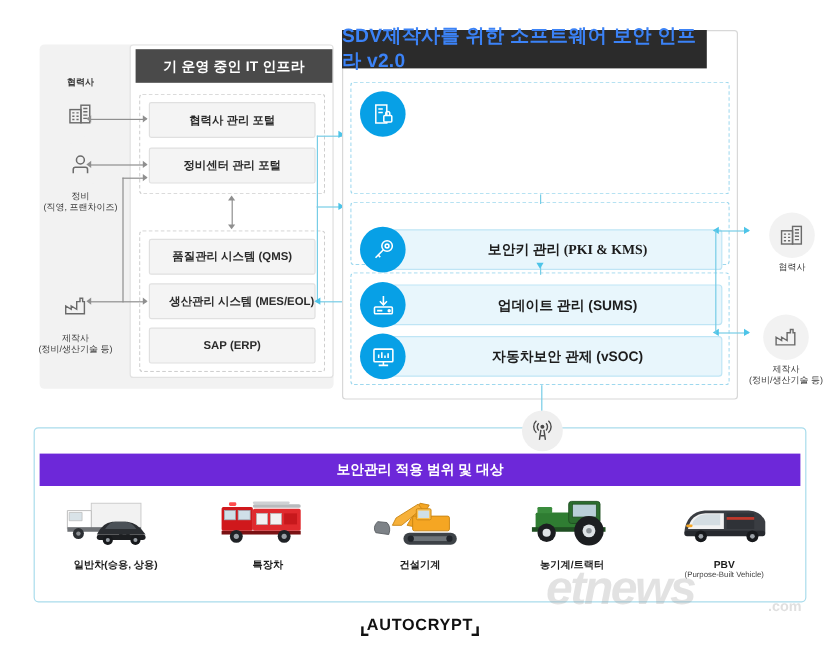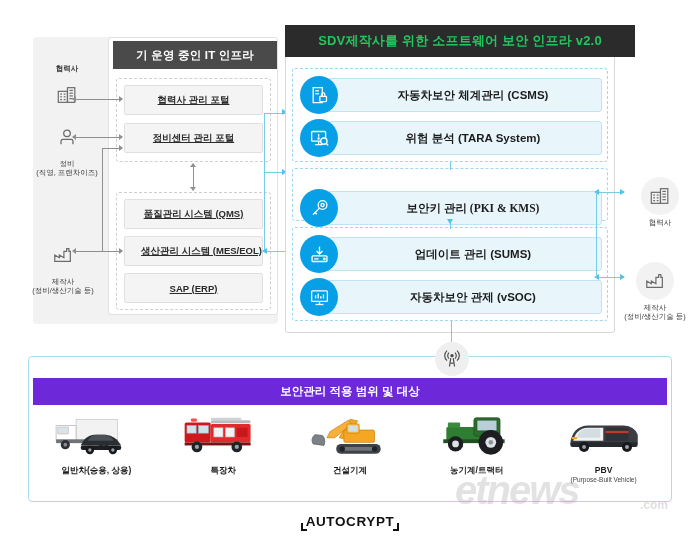--- a/index.html
+++ b/index.html
@@ -36,21 +36,21 @@
     border: 1px dashed #cfcfcf; border-radius: 3px;
   }
   .dg-top { left: 116px; top: 78px; width: 155px; height: 84px; }
   .dg-bot { left: 116px; top: 192px; width: 155px; height: 118px; }
 
   .it-box {
     position: absolute; left: 124px;
     width: 139px; height: 30px;
     background: #f4f4f4; border: 1px solid #e0e0e0; border-radius: 2px;
     display: flex; align-items: center; justify-content: center;
-    font-size: 9.5px; font-weight: bold; color: #2b2b2b; text-decoration: underline;
+    font-size: 9.5px; font-weight: bold; color: #2b2b2b;
   }
   .it-b1 { top: 85px; }
   .it-b2 { top: 123px; }
   .it-b3 { top: 199px; }
   .it-b4 { top: 236px; padding-left: 16px; }
   .it-b5 { top: 273px; }
 
   
   .ent { position: absolute; width: 72px; text-align: center; }
   .ent-circle {
@@ -75,24 +75,24 @@
   .ent-r2 { left: 619px; top: 262px; }
 
   
   .sdv-panel {
     position: absolute; left: 285px; top: 25px;
     width: 330px; height: 308px;
     background: #ffffff; border: 1px solid #d8d8d8; border-radius: 3px;
   }
   .sdv-header {
     position: absolute; left: 285px; top: 25px;
-    width: 350px; height: 32px;
-    background: #2b2b2b; color: #22c55e;
-    display: flex; align-items: center; justify-content: center;
-    font-size: 13px; font-weight: bold; letter-spacing: .2px;
+    width: 304px; height: 32px;
+    background: #2b2b2b; color: #3b82f6;
+    display: flex; align-items: center; justify-content: center;
+    font-size: 16px; font-weight: bold; letter-spacing: .2px;
   }
   .sdv-group {
     position: absolute; left: 292px;
     width: 316px;
     border: 1px dashed #9ed8ee; border-radius: 3px;
     background: rgba(255,255,255,0);
   }
   .sg1 { top: 68px; height: 94px; }
   .sg2 { top: 168px; height: 53px; }
   .sg3 { top: 227px; height: 94px; }
@@ -298,46 +298,31 @@
   <div class="cy-arrow-l" style="left:262px; top:248px;"></div>
 
   <div class="sdv-panel"></div>
   <div class="sdv-header">SDV제작사를 위한 소프트웨어 보안 인프라 v2.0</div>
 
   <div class="sdv-group sg1"></div>
   <div class="sdv-group sg2"></div>
   <div class="sdv-group sg3"></div>
 
   <div class="sdv-row r1">
-    <div class="sdv-bar">자동차보안 체계관리 (CSMS)</div>
     <div class="sdv-icon">
       <svg width="20" height="20" viewBox="0 0 24 24" fill="none" stroke="#ffffff" stroke-width="1.5">
         <path d="M5 3 h11 v18 H5 Z"></path>
         <line x1="7.5" y1="7" x2="12" y2="7"></line>
           <line x1="7.5" y1="10.5" x2="12" y2="10.5"></line>
         <rect x="13" y="13.5" width="8" height="6.5" rx="1" fill="#07a0e6"></rect>
         <path d="M15 13.5 v-2 a2 2 0 0 1 4 0 v2"></path>
       </svg>
     </div>
   </div>
 
-  <div class="sdv-row r2">
-    <div class="sdv-bar">위험 분석 (TARA System)</div>
-    <div class="sdv-icon">
-      <svg width="21" height="21" viewBox="0 0 24 24" fill="none" stroke="#ffffff" stroke-width="1.5">
-        <rect x="3" y="4" width="16" height="11" rx="1"></rect>
-        <line x1="11" y1="15" x2="11" y2="19"></line>
-          <line x1="7" y1="19" x2="15" y2="19"></line>
-        <line x1="11" y1="7" x2="11" y2="10"></line>
-          <circle cx="11" cy="12" r=".6" fill="#fff"></circle>
-        <circle cx="17" cy="15" r="3.6" fill="#07a0e6"></circle>
-        <line x1="19.8" y1="17.8" x2="22" y2="20"></line>
-      </svg>
-    </div>
-  </div>
 
   <div class="sdv-row r3">
     <div class="sdv-bar">보안키 관리 (PKI &amp; KMS)</div>
     <div class="sdv-icon">
       <svg width="21" height="21" viewBox="0 0 24 24" fill="none" stroke="#ffffff" stroke-width="1.5">
         <circle cx="15.5" cy="8" r="5"></circle>
         <circle cx="15.5" cy="8" r="1.8"></circle>
         <line x1="12" y1="11.6" x2="4.5" y2="19.2"></line>
         <line x1="7" y1="16.6" x2="9" y2="18.6"></line>
       </svg>

